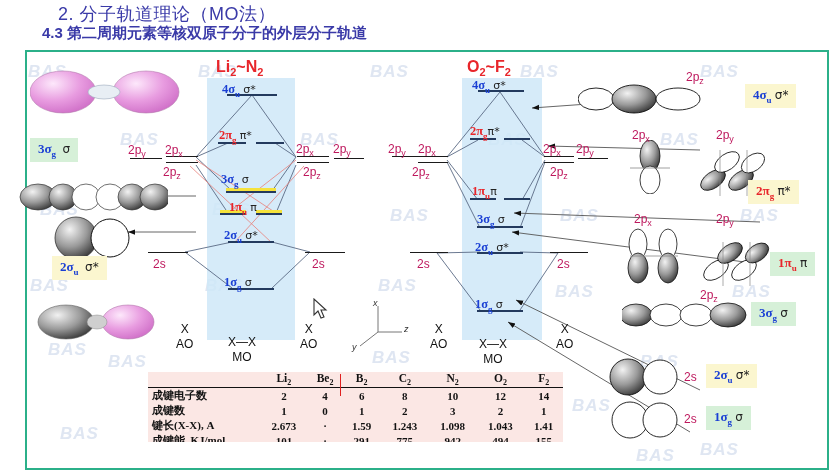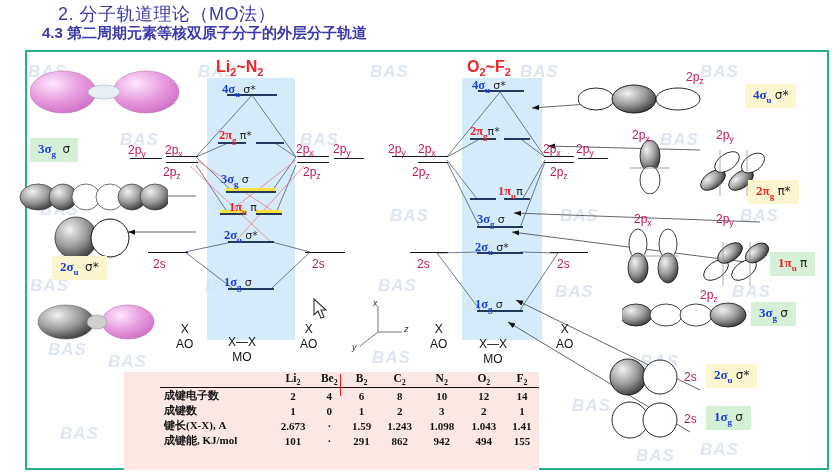--- a/index.html
+++ b/index.html
@@ -95,23 +95,23 @@
   }
   .callout.green { background: #d6f0d8; }
   .callout.yellow { background: #fbf6cf; }
   .callout .blue { color:#1a3fd4; font-weight:700; }
   .callout .red  { color:#e8252a; font-weight:700; }
   .callout .gk   { color:#222; font-size:12px; font-family:"DejaVu Sans",sans-serif; }
   .callout sub { font-size: 9px; }
 
   
   .tbl-wrap {
-    position: absolute; left: 124px; top: 372px;
-    width: 415px; height: 98px;
-    background: #fbe7e4; overflow: hidden; padding-left: 36px;
+    position: absolute; left: 148px; top: 372px;
+    width: 415px; height: 70px;
+    background: #fbe7e4; overflow: hidden;
   }
   table.mo-tbl {
     border-collapse: collapse; width: 100%;
     font-size: 10.5px; color: #111;
     font-family: "Liberation Serif","DejaVu Serif", serif;
   }
   table.mo-tbl th, table.mo-tbl td { padding: 0 2px; height: 14px; }
   table.mo-tbl thead th { font-weight: 700; font-size: 11.5px; text-align: center; border-bottom: 1.8px solid #111; }
   table.mo-tbl thead th:first-child { border-bottom: 1.8px solid #111; }
   table.mo-tbl tbody td { text-align: center; font-weight: 700; font-size: 11px; }
@@ -312,21 +312,21 @@
   <div class="lvl thin" style="left:418px; top:156px; width:30px;"></div>
   <div class="lvl thin" style="left:418px; top:162px; width:30px;"></div>
   <div class="lvl thin" style="left:410px; top:252px; width:38px;"></div>
   <div class="lvl thin" style="left:544px; top:156px; width:30px;"></div>
   <div class="lvl thin" style="left:544px; top:162px; width:30px;"></div>
   <div class="lvl thin" style="left:578px; top:158px; width:30px;"></div>
   <div class="lvl thin" style="left:550px; top:252px; width:38px;"></div>
 
   <div class="olab" style="left:472px; top:78px;"><span class="blue">4σ<sub>u</sub></span> <span class="gk">σ*</span></div>
   <div class="olab" style="left:470px; top:124px;"><span class="red">2π<sub>g</sub></span><span class="gk">π*</span></div>
-  <div class="olab" style="left:498px; top:184px;"><span class="red">1π<sub>u</sub></span><span class="gk">π</span></div>
+  <div class="olab" style="left:472px; top:184px;"><span class="red">1π<sub>u</sub></span><span class="gk">π</span></div>
   <div class="olab" style="left:477px; top:212px;"><span class="blue">3σ<sub>g</sub></span> <span class="gk">σ</span></div>
   <div class="olab" style="left:475px; top:240px;"><span class="blue">2σ<sub>u</sub></span> <span class="gk">σ*</span></div>
   <div class="olab" style="left:475px; top:297px;"><span class="blue">1σ<sub>g</sub></span> <span class="gk">σ</span></div>
 
   <div class="aolab" style="left:388px; top:142px;">2p<sub>y</sub></div>
   <div class="aolab" style="left:418px; top:142px;">2p<sub>x</sub></div>
   <div class="aolab" style="left:412px; top:165px;">2p<sub>z</sub></div>
   <div class="aolab" style="left:417px; top:257px;">2s</div>
   <div class="aolab" style="left:543px; top:142px;">2p<sub>x</sub></div>
   <div class="aolab" style="left:576px; top:142px;">2p<sub>y</sub></div>
@@ -504,21 +504,21 @@
           <td>1.243</td>
           <td>1.098</td>
           <td>1.043</td>
           <td>1.41</td>
         </tr>
         <tr>
           <td>成键能, KJ/mol</td>
           <td>101</td>
           <td>·</td>
           <td>291</td>
-          <td>862</td>
+          <td>775</td>
           <td>942</td>
           <td>494</td>
           <td>155</td>
         </tr>
       </tbody>
     </table>
   </div>
   <div class="redsep"></div>
 
 </div>

